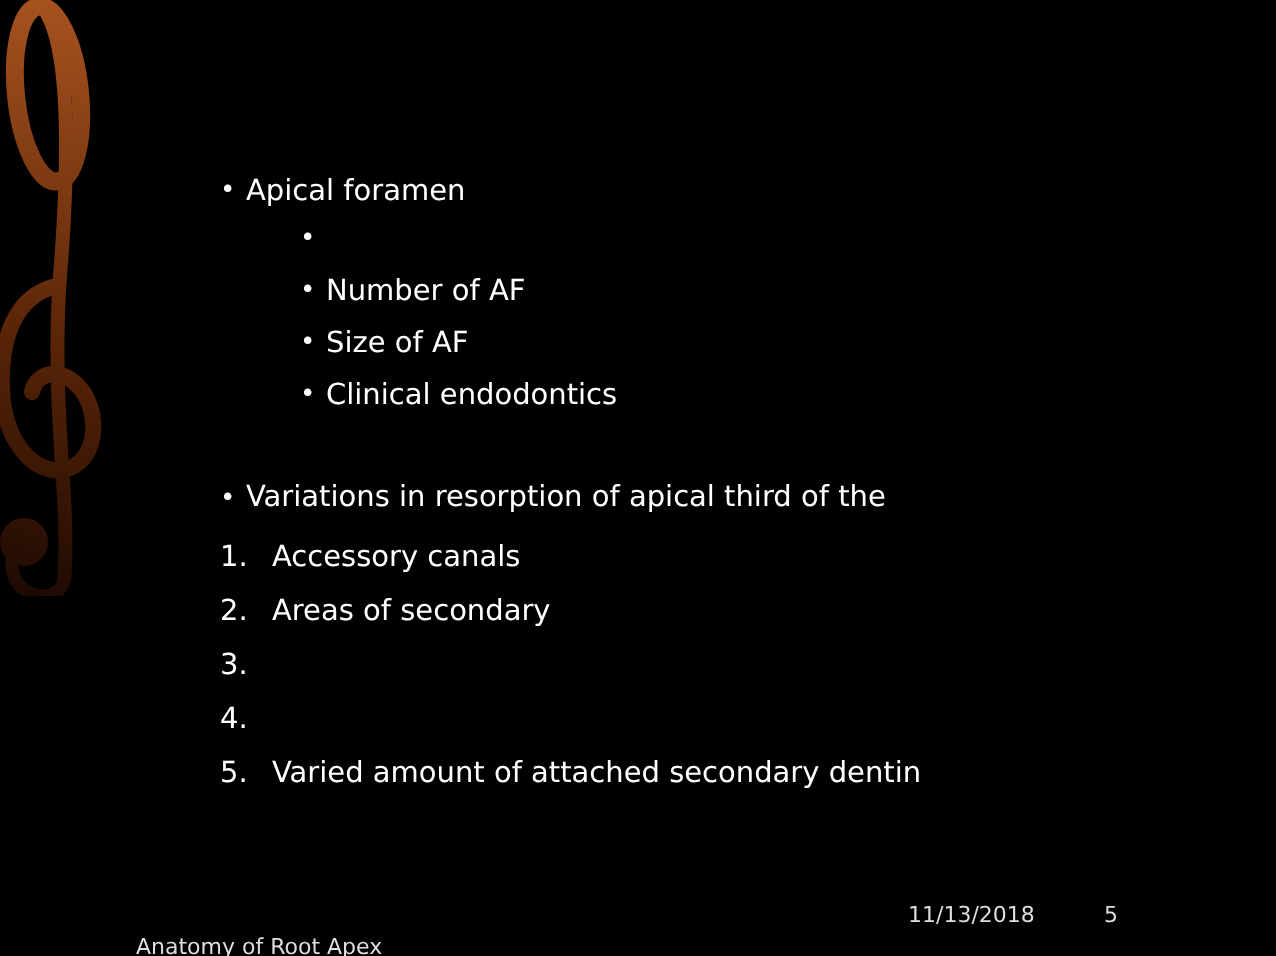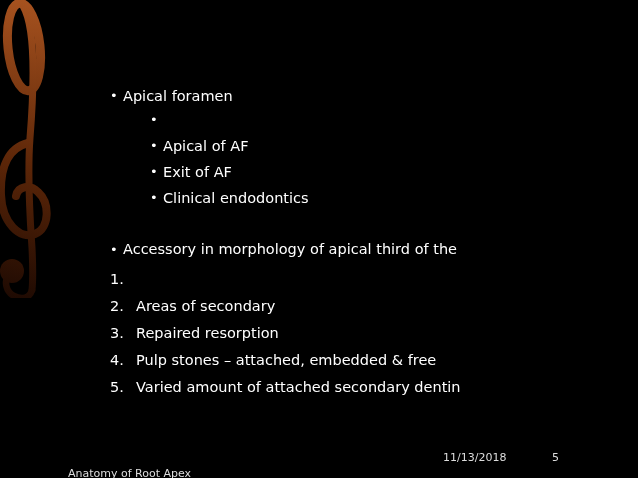--- a/index.html
+++ b/index.html
@@ -46,21 +46,21 @@
   }
   .footer {
     position: absolute;
     top: 451px;
     left: 0;
     width: 100%;
     font-size: 11px;
     color: #dddddd;
   }
   .footer-title { position: absolute; left: 68px; top: 0; margin-top: 16px; }
-  .footer-date  { position: absolute; left: 443px; top: 0; }
+  .footer-date  { position: absolute; left: 454px; top: 0; }
   .footer-page  { position: absolute; left: 552px; top: 0; }
 </style>
 </head>
 <body>
 
 <div class="slide">
 
   <div class="clef-wrap">
     <svg width="66" height="300" viewBox="0 0 66 300" xmlns="http://www.w3.org/2000/svg" aria-hidden="true">
       <defs>
@@ -89,56 +89,55 @@
       <span class="bullet">•</span>
       <span>Apical foramen</span>
     </div>
 
     <div class="sub-list">
       <div class="l1-line">
         <span class="bullet">•</span>
       </div>
       <div class="l1-line">
         <span class="bullet">•</span>
-        <span>Apical of AF</span>
+        <span>Number of AF</span>
       </div>
       <div class="l1-line">
         <span class="bullet">•</span>
-        <span>Exit of AF</span>
+        <span>Size of AF</span>
       </div>
       <div class="l1-line">
         <span class="bullet">•</span>
         <span>Clinical endodontics</span>
       </div>
     </div>
 
     <div class="section-gap"></div>
 
     <div class="l1-line">
       <span class="bullet">•</span>
       <span class="wrap-lines">
-        <div>Accessory in morphology of apical third of the</div>
+        <div>Variations in resorption of apical third of the</div>
       </span>
     </div>
 
     <div class="num-list">
       <div class="num-item">
         <span class="num">1.</span>
+        <span>Accessory canals</span>
       </div>
       <div class="num-item">
         <span class="num">2.</span>
         <span>Areas of secondary</span>
       </div>
       <div class="num-item">
         <span class="num">3.</span>
-        <span>Repaired resorption</span>
       </div>
       <div class="num-item">
         <span class="num">4.</span>
-        <span>Pulp stones – attached, embedded &amp; free</span>
       </div>
       <div class="num-item">
         <span class="num">5.</span>
         <span>Varied amount of attached secondary dentin</span>
       </div>
     </div>
 
   </div>
 
   <div class="footer">

